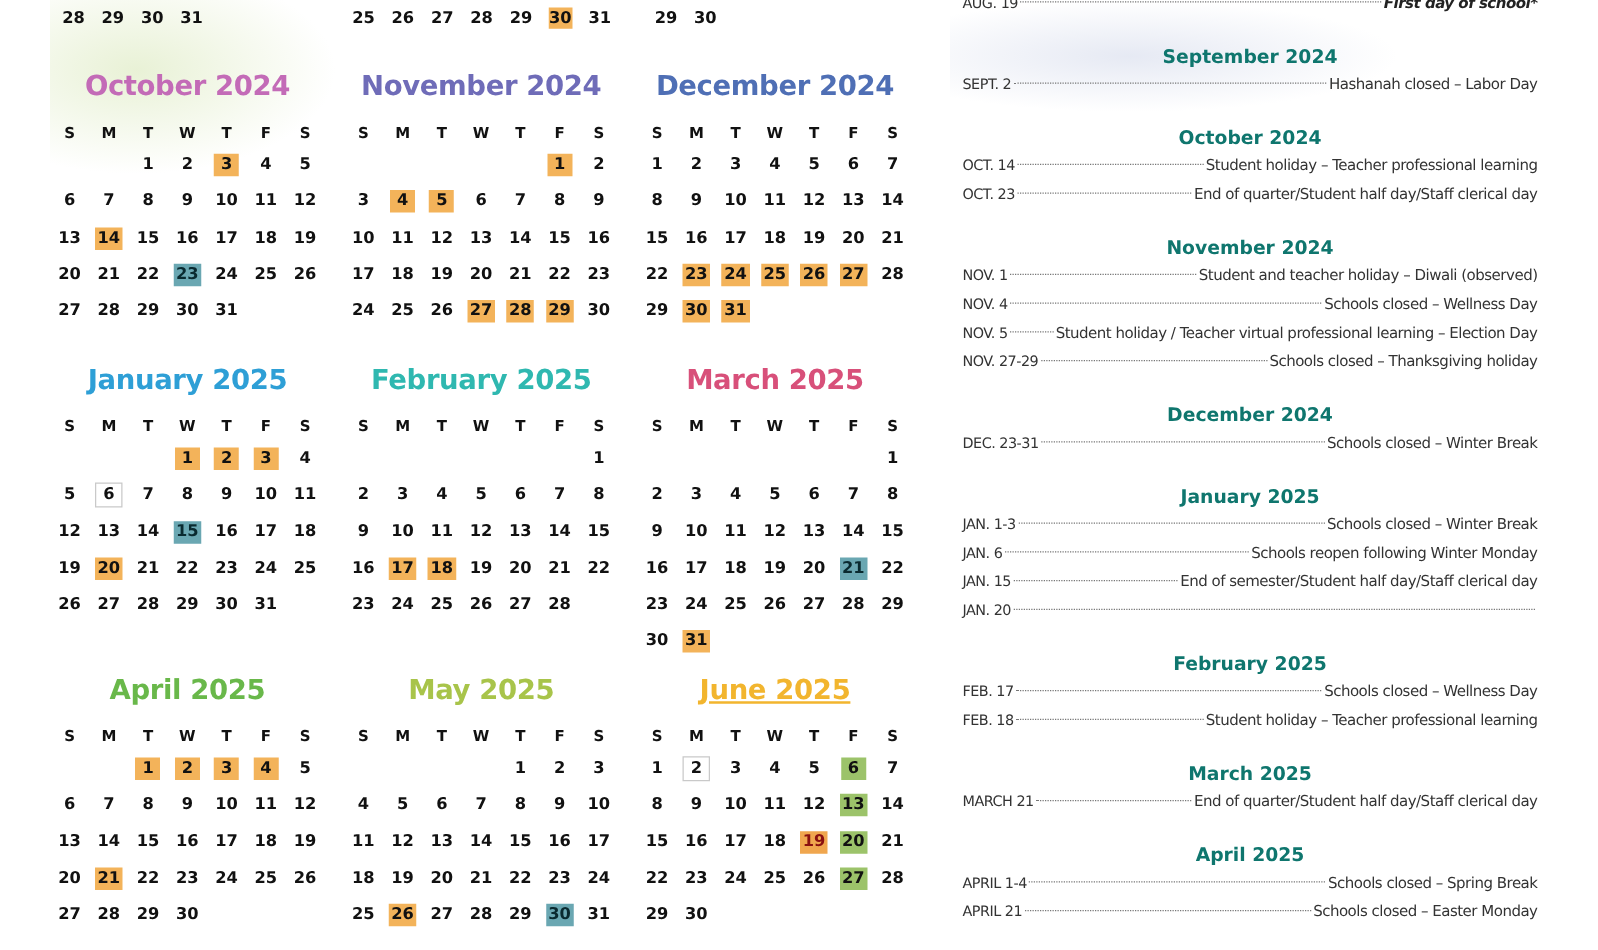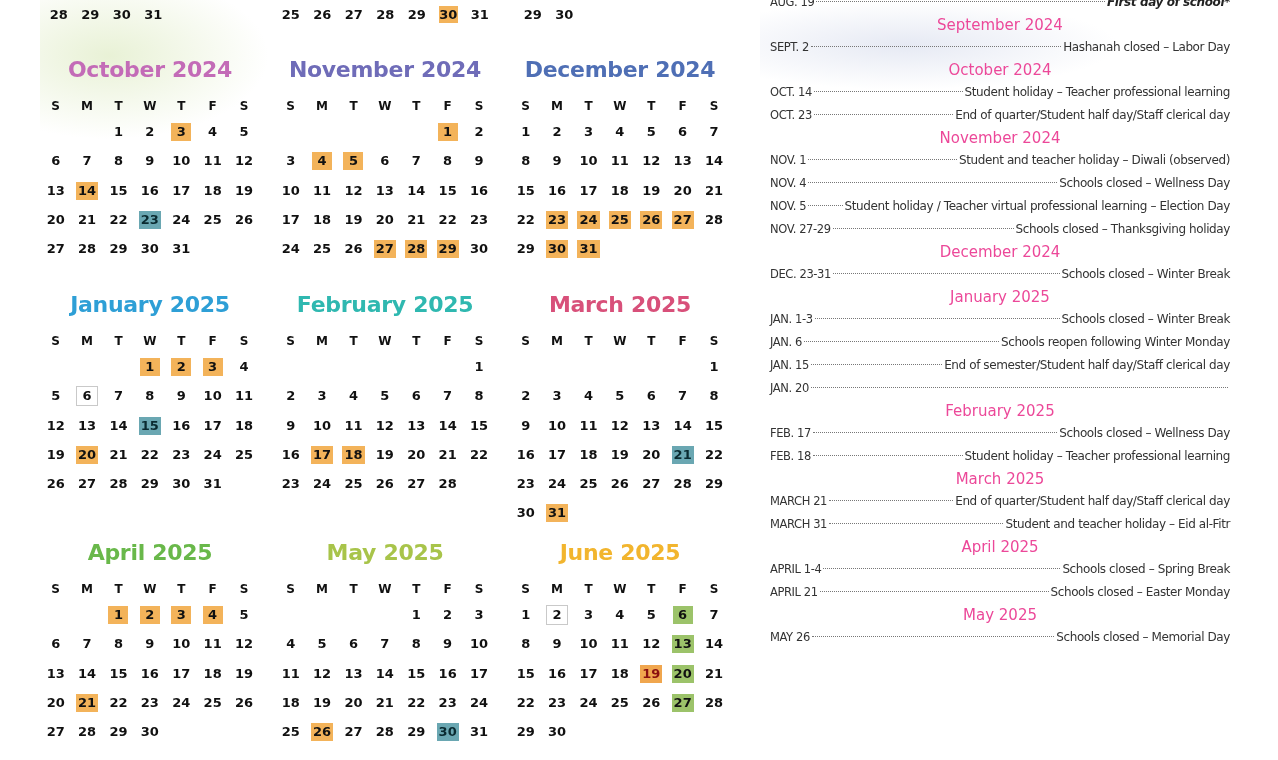--- a/index.html
+++ b/index.html
@@ -37,21 +37,21 @@
   .hl-orange span { background: #f3b35a; }
   .hl-teal span { background: #6aa7b2; color: #0a2a30; }
   .hl-green span { background: #9cc36a; }
   .hl-outline span { outline: 1px solid #c9c9c9; background: #fff; }
   .hl-red-orange span { background: #f0a64e; color: #8a1010; }
 
   
   .events { position: absolute; left: 770px; top: 0; width: 460px; }
   .ev-section { }
   .ev-title {
-    text-align: center; font-weight: normal; font-size: 15px; color: #ec4899; height: 22px; line-height: 22px;
+    text-align: center; font-weight: bold; font-size: 15px; color: #0f766e; height: 22px; line-height: 22px; margin-top: 20px;
   }
   .ev-row { display: flex; align-items: baseline; font-size: 12px; color: #333; height: 23px; line-height: 23px; letter-spacing: -0.4px; }
   .ev-date { white-space: nowrap; font-size: 11.5px; }
   .ev-dots { flex: 1; border-bottom: 1px dotted #777; margin: 0 2px; position: relative; top: -4px; height: 1px; }
   .ev-desc { white-space: nowrap; }
   .ev-desc.italic { font-style: italic; font-weight: bold; color: #222; }
 </style>
 </head>
 <body>
 
@@ -439,21 +439,21 @@
       <div class="d"><span>25</span></div>
       <div class="d hl-orange"><span>26</span></div>
       <div class="d"><span>27</span></div>
       <div class="d"><span>28</span></div>
       <div class="d"><span>29</span></div>
       <div class="d hl-teal"><span>30</span></div>
       <div class="d"><span>31</span></div>
     </div>
   </div>
 <div class="month" style="left:510px; top:538px;">
-    <div class="month-title" style="color: rgb(242, 181, 46);">June 2025</div>
+    <div class="month-title" style="color: rgb(242, 181, 46); text-decoration: underline;">June 2025</div>
     <div class="grid">
       <div class="h">S</div>
       <div class="h">M</div>
       <div class="h">T</div>
       <div class="h">W</div>
       <div class="h">T</div>
       <div class="h">F</div>
       <div class="h">S</div>
       <div class="d"><span>1</span></div>
       <div class="d hl-outline"><span>2</span></div>
@@ -583,25 +583,20 @@
         <span class="ev-desc">Student holiday – Teacher professional learning</span>
       </div>
     </div>
     <div class="ev-section">
       <div class="ev-title">March 2025</div>
       <div class="ev-row">
         <span class="ev-date">MARCH 21</span>
         <span class="ev-dots"></span>
         <span class="ev-desc">End of quarter/Student half day/Staff clerical day</span>
       </div>
-      <div class="ev-row">
-        <span class="ev-date">MARCH 31</span>
-        <span class="ev-dots"></span>
-        <span class="ev-desc">Student and teacher holiday – Eid al-Fitr</span>
-      </div>
     </div>
     <div class="ev-section">
       <div class="ev-title">April 2025</div>
       <div class="ev-row">
         <span class="ev-date">APRIL 1-4</span>
         <span class="ev-dots"></span>
         <span class="ev-desc">Schools closed – Spring Break</span>
       </div>
       <div class="ev-row">
         <span class="ev-date">APRIL 21</span>

